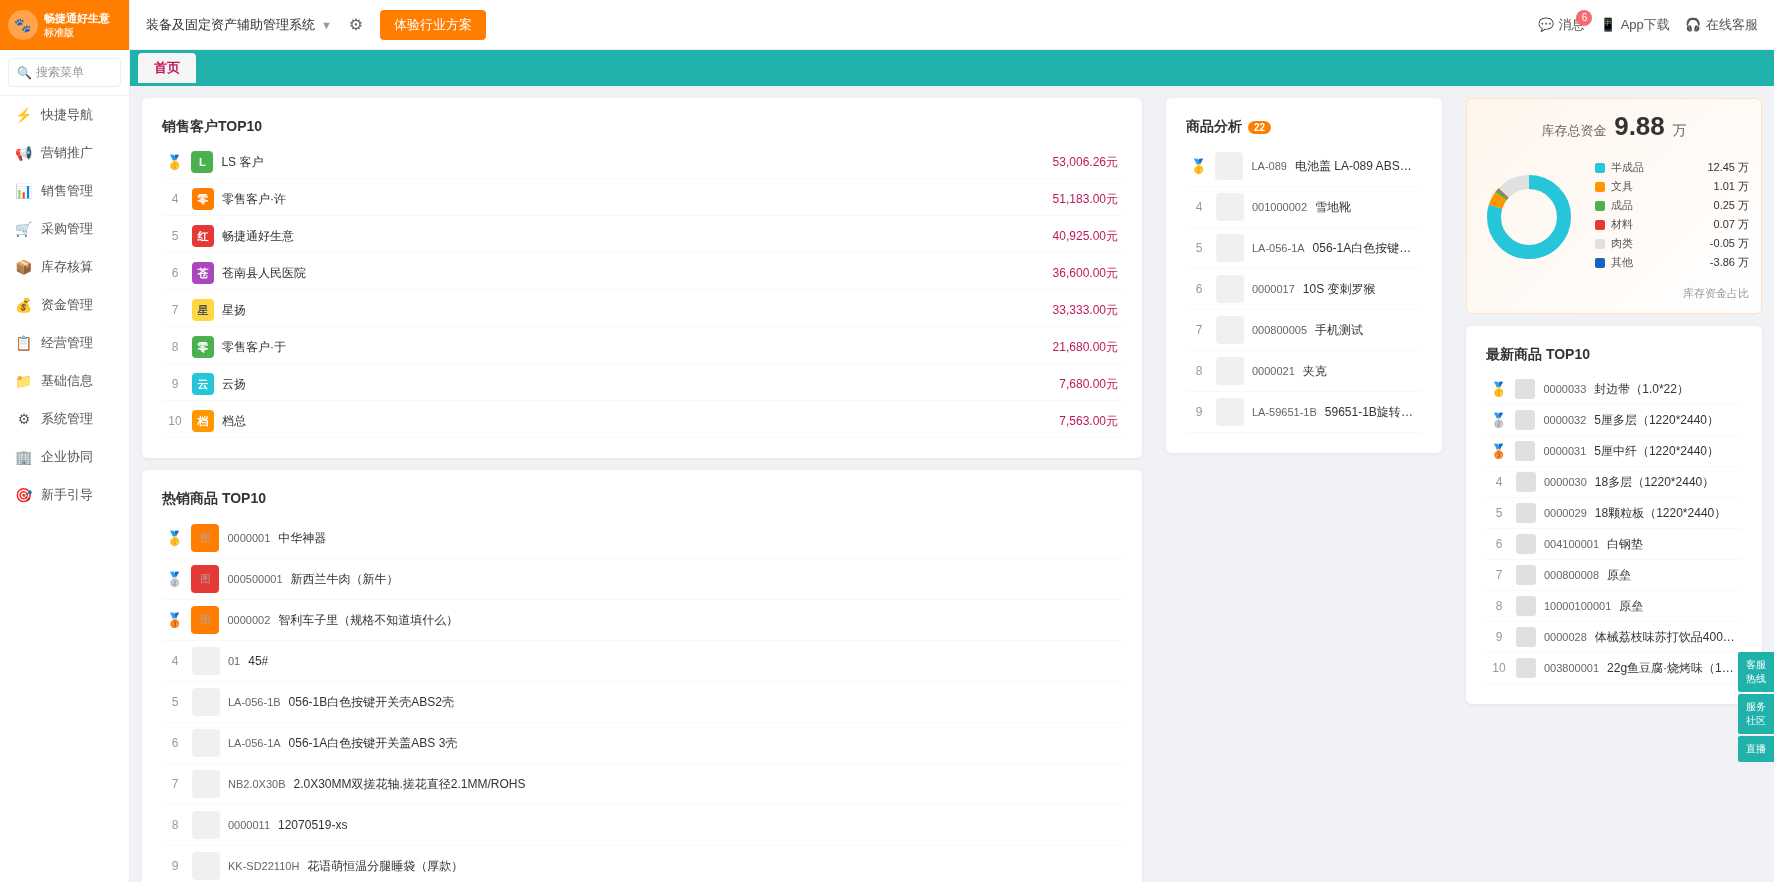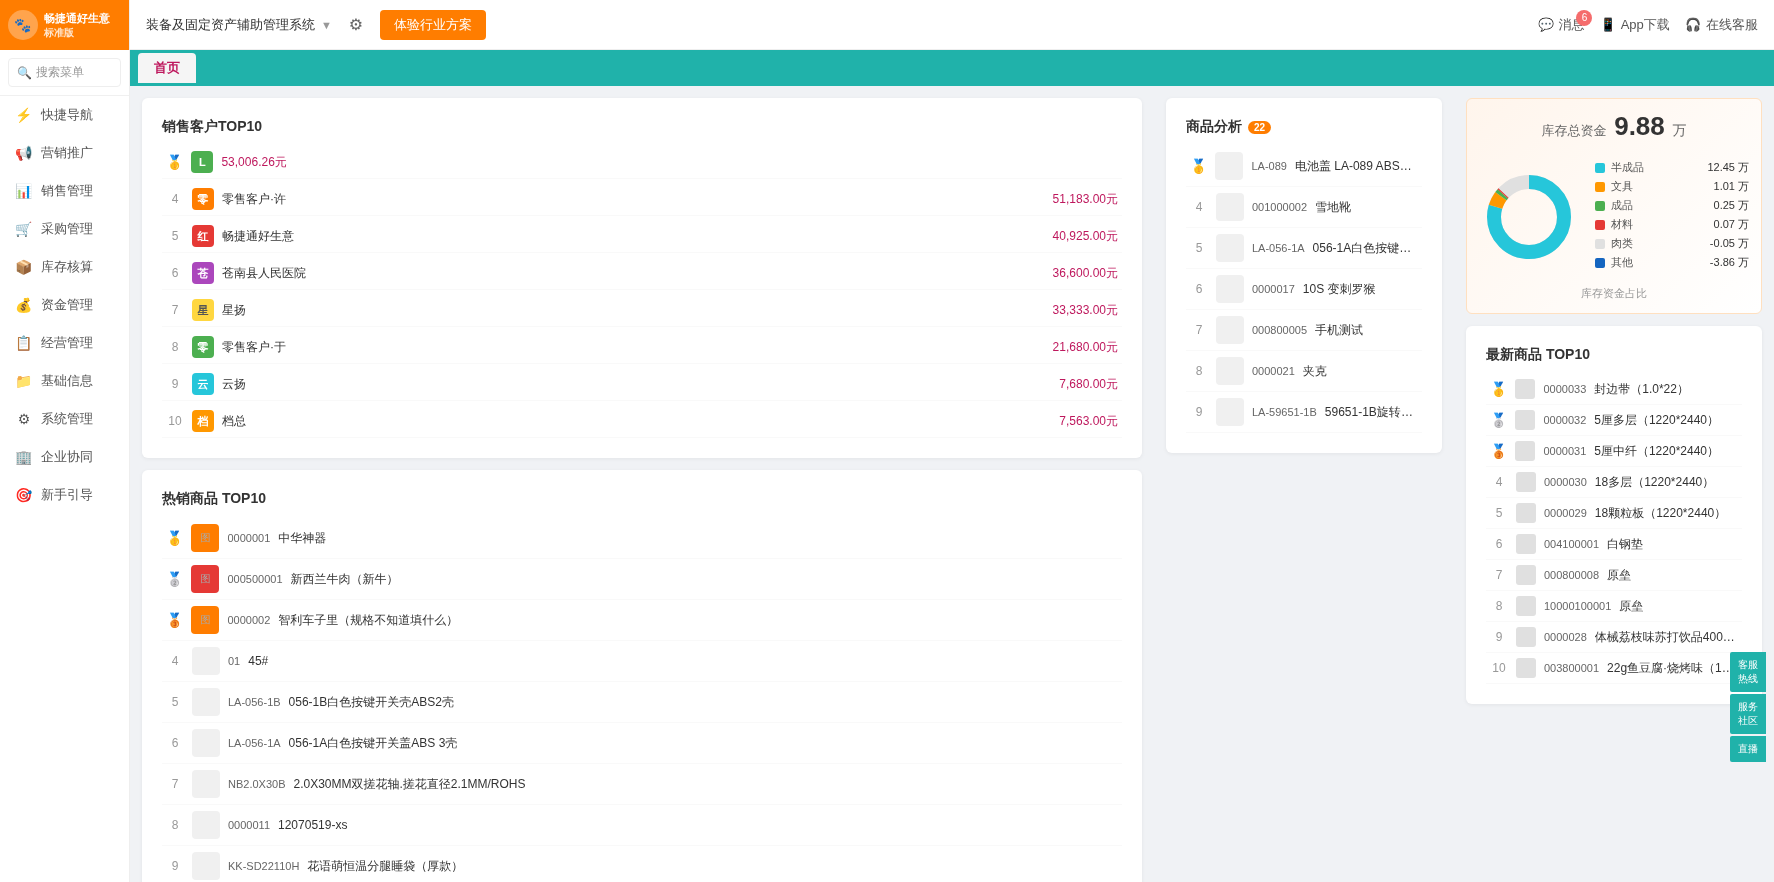--- a/index.html
+++ b/index.html
@@ -280,21 +280,21 @@
       margin-bottom: 4px;
       font-size: 11px;
     }
     .legend-dot {
       width: 10px; height: 10px;
       border-radius: 2px;
       flex-shrink: 0;
     }
     .legend-name { color: #555; flex: 1; }
     .legend-val { color: #333; font-weight: 500; font-size: 11px; }
-    .inventory-label { text-align: center; font-size: 11px; color: #999; margin-top: 4px; }
+    .inventory-label { text-align: right; font-size: 11px; color: #999; margin-top: 4px; }
 
     
     .new-product-item {
       display: flex;
       align-items: center;
       gap: 8px;
       padding: 5px 4px;
       border-bottom: 1px solid #f9f9f9;
     }
     .np-rank { width: 18px; color: #999; font-size: 12px; text-align: center; flex-shrink: 0; }
@@ -303,21 +303,21 @@
       background: #e0e0e0;
       border-radius: 3px;
       flex-shrink: 0;
     }
     .np-code { color: #666; font-size: 11px; flex-shrink: 0; }
     .np-name { color: #333; font-size: 12px; flex: 1; overflow: hidden; text-overflow: ellipsis; white-space: nowrap; }
 
     
     .float-btns {
       position: fixed;
-      right: 8px;
+      right: 0;
       bottom: 120px;
       display: flex;
       flex-direction: column;
       gap: 2px;
       margin-left: 16px;
     }
     .float-btn {
       background: #20b2aa;
       color: #fff;
       width: 36px;
@@ -437,20 +437,21 @@
 
       <div class="card">
         <div class="card-title">
           <span>销售客户TOP10</span>
         </div>
         <div class="sales-list">
 
           <div class="sales-item">
             <span class="rank-medal">🥇</span>
             <div class="customer-avatar" style="background:#4caf50">L</div>
+            <span class="customer-name">LS 客户</span>
             <span class="sales-amount">53,006.26元</span>
           </div>
           <div class="sales-item">
             <span class="rank-num">4</span>
             <div class="customer-avatar" style="background:#ff7d00">零</div>
             <span class="customer-name">零售客户·许</span>
             <span class="sales-amount">51,183.00元</span>
           </div>
           <div class="sales-item">
             <span class="rank-num">5</span>

